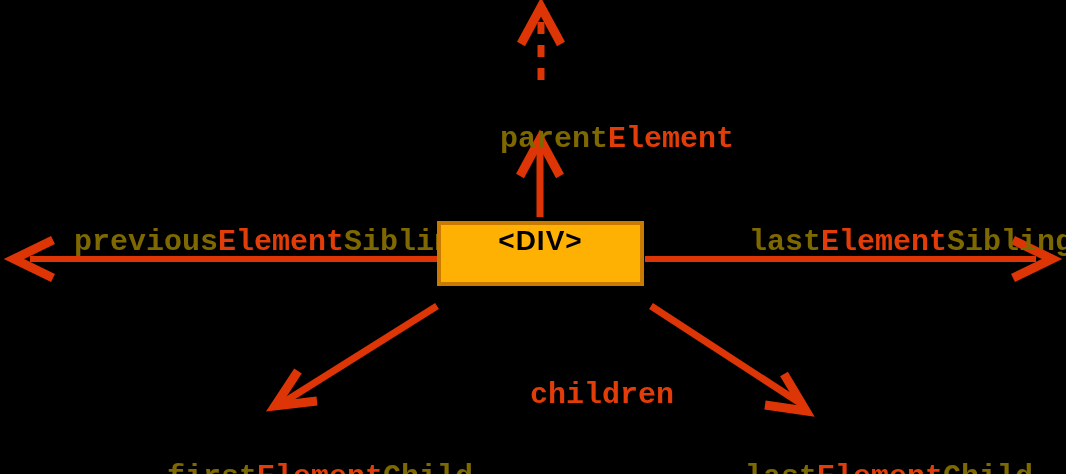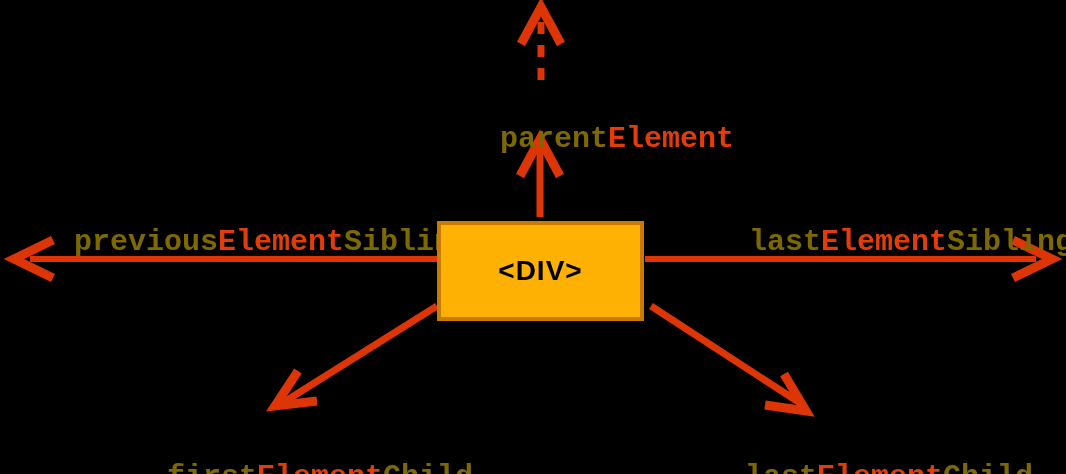--- a/index.html
+++ b/index.html
@@ -9,23 +9,23 @@
   html,body{margin:0;padding:0;background:var(--background);}
   .stage{position:relative;width:1066px;height:474px;background:var(--background);
          font-family:"Liberation Mono","DejaVu Sans Mono",monospace;overflow:hidden;}
   .arrows{position:absolute;left:0;top:0;}
   .shaft{stroke:var(--arrow);fill:none;}
   .head{stroke:var(--arrow);fill:none;stroke-linejoin:miter;}
   .code-label{position:absolute;font-size:30px;font-weight:700;line-height:30px;
               white-space:pre;letter-spacing:0;}
   .code-label .base{color:var(--base-text);}
   .code-label .hl{color:var(--highlight-text);}
-  .div-box{position:absolute;left:437px;top:221px;width:207px;height:100px;
+  .div-box{position:absolute;left:437px;top:221px;width:207px;height:65px;
            background:var(--box-fill);border:4px solid var(--box-border);
-           box-sizing:border-box;display:flex;align-items:center;justify-content:center;}
+           box-sizing:border-box;display:flex;justify-content:center;}
   .div-box span{font-family:"Liberation Sans","DejaVu Sans",sans-serif;
                 font-weight:700;font-size:28px;letter-spacing:1px;color:var(--box-text);}
 </style>
 </head>
 <body>
 
 <div class="stage">
 
   <svg class="arrows" width="1066" height="474" viewBox="0 0 1066 474">
 
@@ -65,20 +65,23 @@
   </div>
 
   <div class="code-label" style="left:2px;top:197px;">
     <span class="base">previous</span><span class="hl">Element</span><span class="base">Sibling</span>
   </div>
 
   <div class="code-label" style="left:677px;top:197px;">
     <span class="base">last</span><span class="hl">Element</span><span class="base">Sibling</span>
   </div>
 
+  <div class="code-label" style="left:458px;top:350px;">
+    <span class="base"></span><span class="hl">children</span><span class="base"></span>
+  </div>
 
   <div class="code-label" style="left:95px;top:432px;">
     <span class="base">first</span><span class="hl">Element</span><span class="base">Child</span>
   </div>
 
   <div class="code-label" style="left:673px;top:432px;">
     <span class="base">last</span><span class="hl">Element</span><span class="base">Child</span>
   </div>
 
   <div class="div-box">

